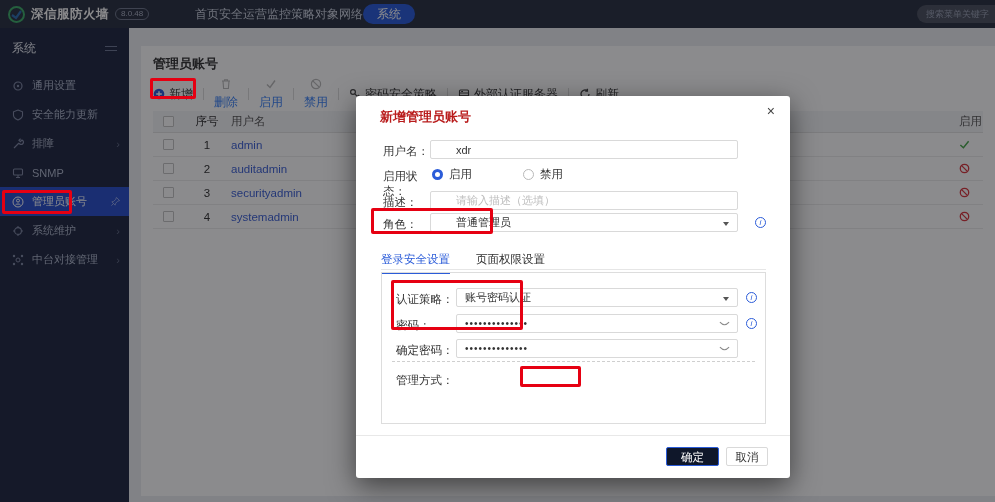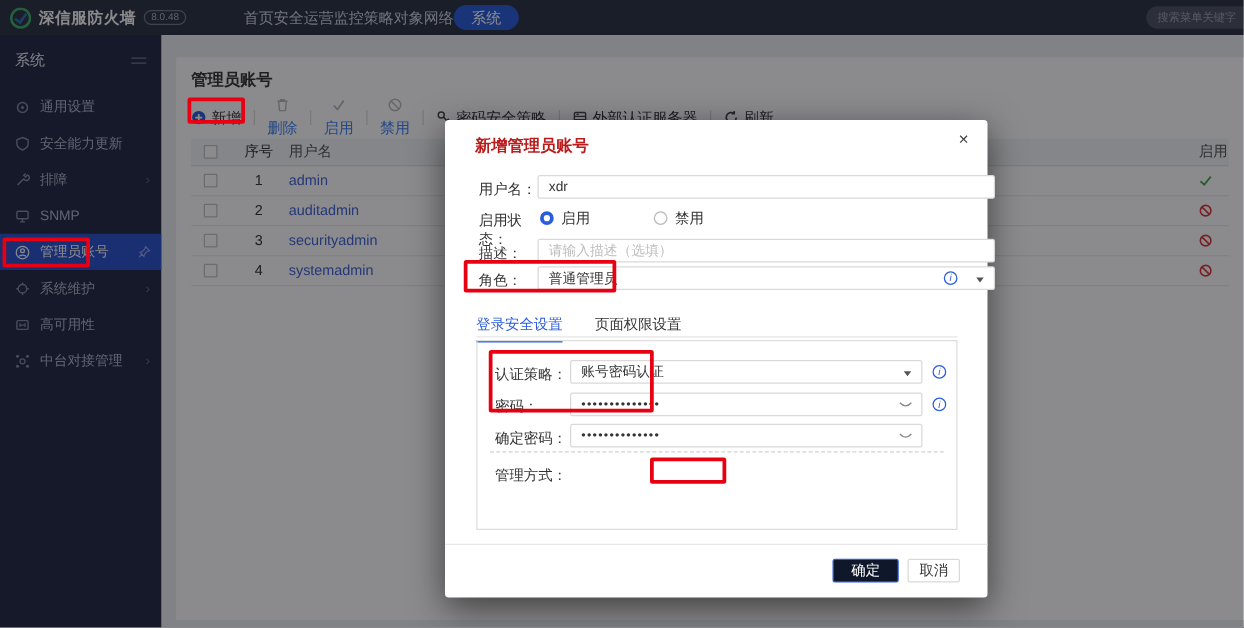--- a/index.html
+++ b/index.html
@@ -54,22 +54,22 @@
   .c-status { width:46px; margin-right:-22px; display:flex; align-items:center; gap:6px; color:#555; }
   .st-ic { width:11px; height:11px; }
   
   .dim { position:absolute; inset:0; background:rgba(8,9,12,.47); z-index:40; }
   
   .modal { position:absolute; left:356px; top:96px; width:434px; height:382px; background:#fff;
     border-radius:3px; box-shadow:0 8px 28px rgba(0,0,0,.55); z-index:50; font-size:11.5px; color:#333; }
   .m-title { position:absolute; left:24px; top:12px; font-size:13px; font-weight:bold; color:#b91c1c; }
   .m-close { position:absolute; right:15px; top:8px; font-size:14px; color:#444; cursor:pointer; line-height:14px; }
   .m-label { position:absolute; left:27px; width:50px; color:#333; }
-  .field { position:absolute; left:74px; width:366px; height:19px; border:1px solid #d9d9d9; border-radius:2px;
-    display:flex; align-items:center; padding:0 8px; background:#fff; font-size:11px; color:#333; }
+  .field { position:absolute; left:74px; width:308px; height:19px; border:1px solid #d9d9d9; border-radius:2px;
+    display:flex; align-items:center; padding:0 25px; background:#fff; font-size:11px; color:#333; }
   .field.ph { color:#bdbdbd; }
   .caret { position:absolute; right:8px; top:8px; width:0; height:0;
     border-left:3.5px solid transparent; border-right:3.5px solid transparent; border-top:4.5px solid #555; }
   .eye { position:absolute; right:7px; top:5px; width:11px; height:9px; color:#8a8a8a; }
   .info { position:absolute; width:11px; height:11px; border:1px solid #2b5cd9; border-radius:50%;
     color:#2b5cd9; font-size:8px; line-height:10px; text-align:center; font-style:italic; cursor:pointer; }
   .radio { width:11px; height:11px; border-radius:50%; border:1px solid #b9b9b9; display:inline-block; background:#fff; }
   .radio.on { border:3.5px solid #2b5cd9; }
   .rlabel { margin:0 0 0 6px; }
   .tabs { position:absolute; left:25px; top:156px; width:385px; display:flex; gap:26px;
@@ -178,27 +178,20 @@
     <div class="sb-item">
       <svg class="ic" viewBox="0 0 12 12">
           <circle cx="6" cy="6" r="3.4" fill="none" stroke="currentColor" stroke-width="1.1"></circle>
           <path d="M6 1 V2.6 M6 9.4 V11 M1 6 H2.6 M9.4 6 H11" stroke="currentColor" stroke-width="1.1"></path>
         </svg>
       <span>系统维护</span>
       <span class="chev">›</span>
     </div>
     <div class="sb-item">
       <svg class="ic" viewBox="0 0 12 12">
-          <rect x="1.5" y="2.5" width="9" height="7" rx="1" fill="none" stroke="currentColor" stroke-width="1.1"></rect>
-          <path d="M4 4.5 V7.5 M8 4.5 V7.5 M4 6 H8" stroke="currentColor" stroke-width="1"></path>
-        </svg>
-      <span>高可用性</span>
-    </div>
-    <div class="sb-item">
-      <svg class="ic" viewBox="0 0 12 12">
           <circle cx="6" cy="6" r="2" fill="none" stroke="currentColor" stroke-width="1"></circle>
           <circle cx="2" cy="2" r="1.2" fill="currentColor"></circle>
           <circle cx="10" cy="2" r="1.2" fill="currentColor"></circle>
           <circle cx="2" cy="10" r="1.2" fill="currentColor"></circle>
           <circle cx="10" cy="10" r="1.2" fill="currentColor"></circle>
         </svg>
       <span>中台对接管理</span>
       <span class="chev">›</span>
     </div>
   </aside>

